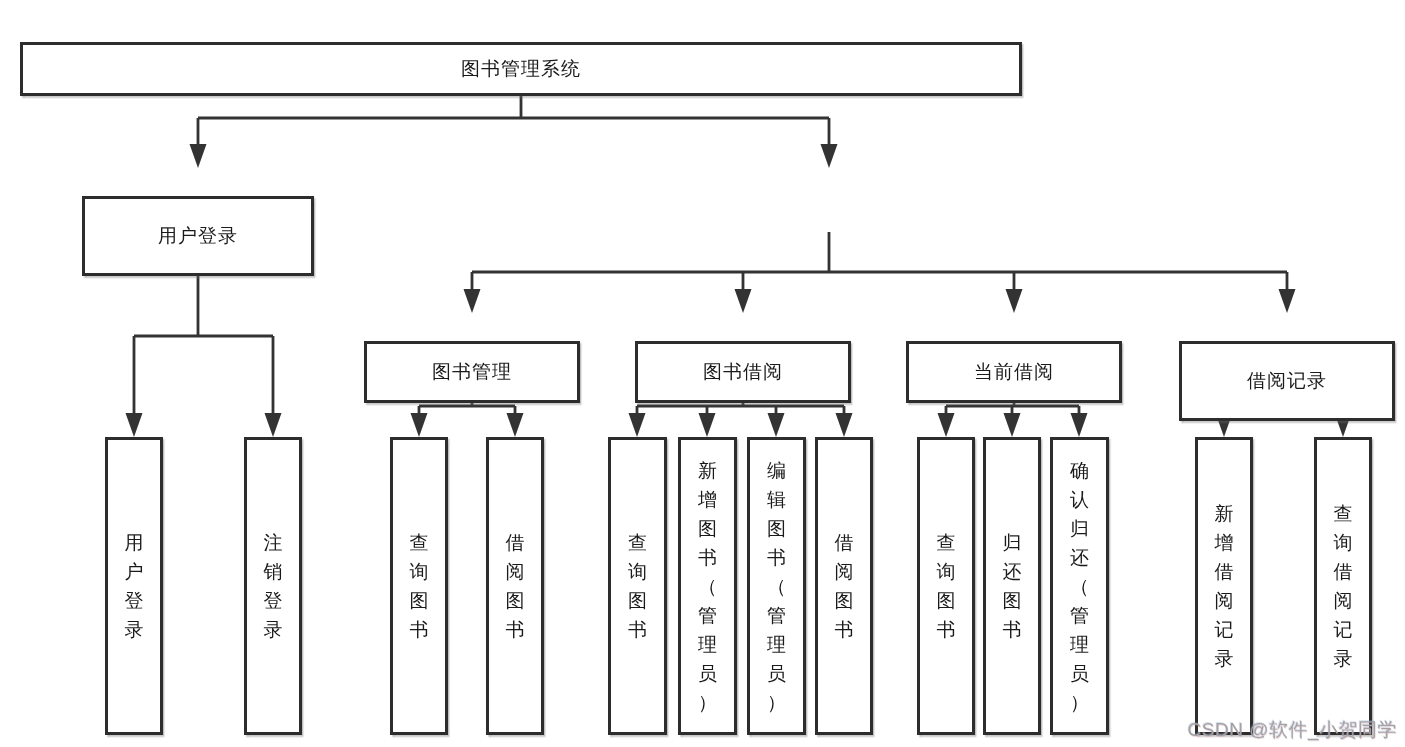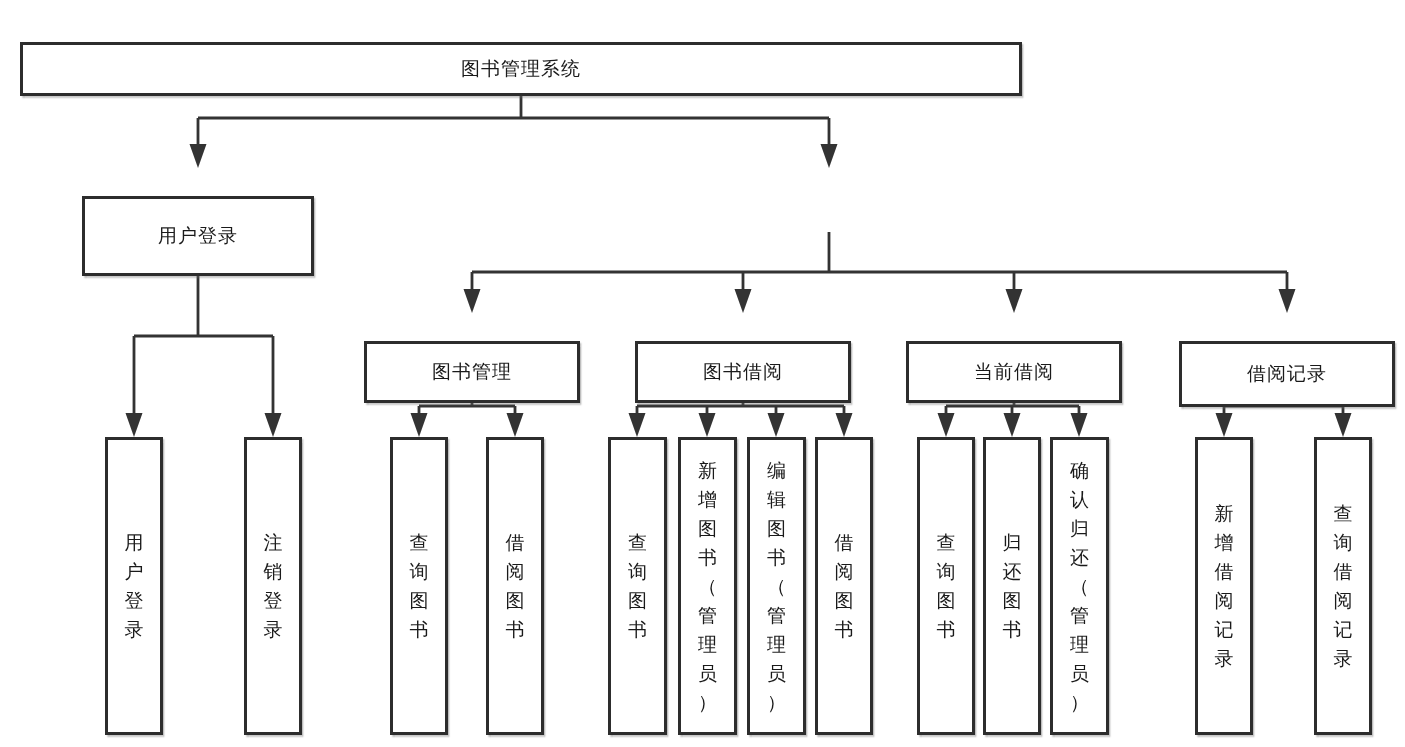--- a/index.html
+++ b/index.html
@@ -108,21 +108,21 @@
     </g>
   </svg>
 
   <div class="box h-box" style="left:20px; top:14px; width:1002px; height:54px;">图书管理系统</div>
 
   <div class="box h-box" style="left:82px; top:168px; width:232px; height:80px;">用户登录</div>
 
   <div class="box h-box" style="left:364px; top:313px; width:216px; height:62px;">图书管理</div>
   <div class="box h-box" style="left:635px; top:313px; width:216px; height:62px;">图书借阅</div>
   <div class="box h-box" style="left:906px; top:313px; width:216px; height:62px;">当前借阅</div>
-  <div class="box h-box" style="left:1179px; top:313px; width:216px; height:66px;">借阅记录</div>
+  <div class="box h-box" style="left:1179px; top:313px; width:216px; height:80px;">借阅记录</div>
 
   <div class="box v-box" style="left:105px; top:437px; width:58px; height:298px;">
     <span class="vtext">用
 户
 登
 录</span>
   </div>
   <div class="box v-box" style="left:244px; top:437px; width:58px; height:298px;">
     <span class="vtext">注
 销
@@ -212,14 +212,15 @@
   </div>
   <div class="box v-box" style="left:1314px; top:437px; width:58px; height:298px;">
     <span class="vtext">查
 询
 借
 阅
 记
 录</span>
   </div>
 
+  <div class="watermark">CSDN @软件_小贺同学</div>
 
 </div>
 
 </body></html>

